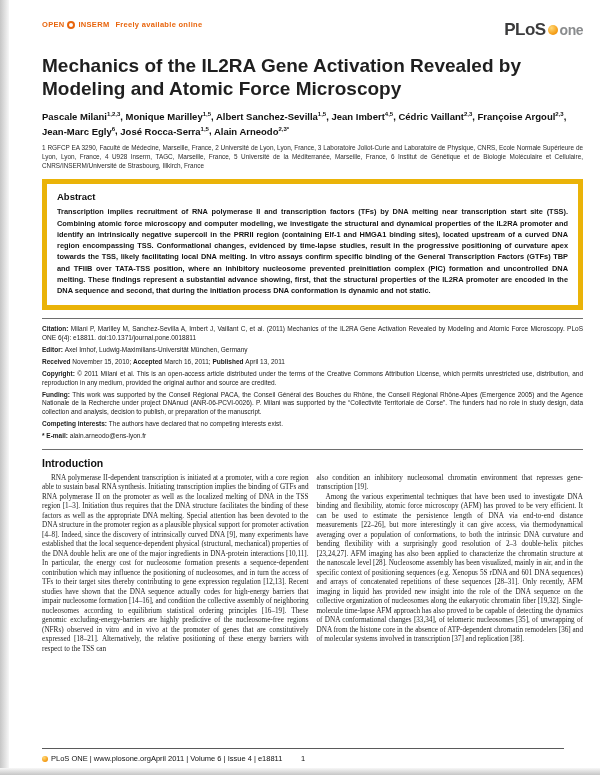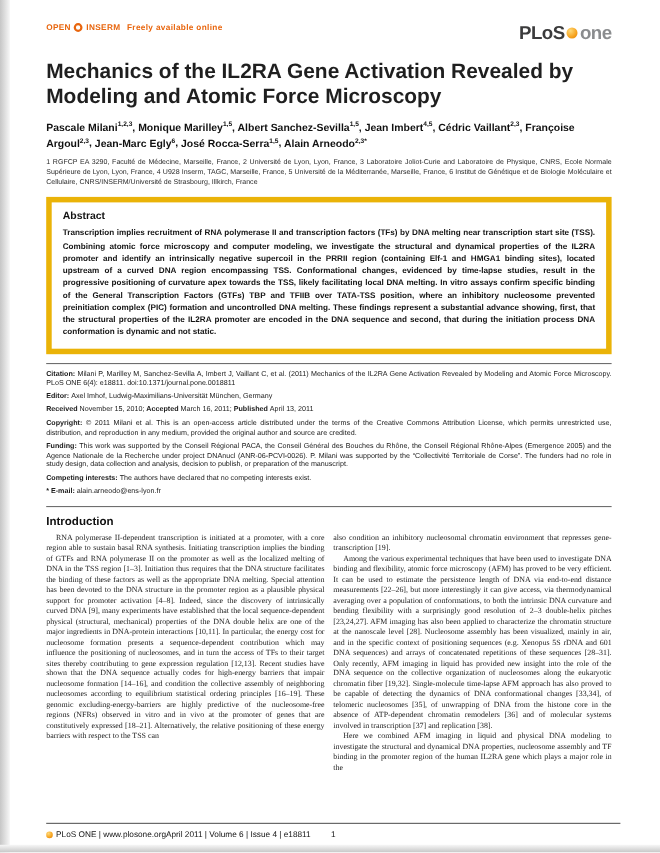--- a/index.html
+++ b/index.html
@@ -1,29 +1,29 @@
 <!DOCTYPE html>
 <html style="--accent-orange: #E8650D; --logo-yellow: #F6A21D;"><head>
 <meta charset="utf-8">
 <style>
   *{margin:0;padding:0;box-sizing:border-box}
   html,body{width:600px;height:775px}
   body{font-family:"Liberation Sans",sans-serif;background:#fff;color:#1a1a1a}
   .page{position:relative;width:600px;height:775px;background:#fff;overflow:hidden}
   .edge-left{position:absolute;left:0;top:0;width:9px;height:100%;background:linear-gradient(to right,#c6c6c6,#f7f7f7);z-index:5}
   .edge-bottom{position:absolute;left:0;bottom:0;width:100%;height:7px;background:linear-gradient(to top,#c6c6c6,#f7f7f7);z-index:5}
-  .content{padding:20px 44px 0 42px}
+  .content{padding:20px 17px 0 42px}
   .topbar{display:flex;justify-content:space-between;align-items:flex-start}
   .oa-badge{display:flex;align-items:center;gap:3px;color:var(--accent-orange,#e8650d);font-weight:bold;font-size:7.5px;letter-spacing:.3px}
   .oa-icon{width:8px;height:8px;border:2px solid var(--accent-orange,#e8650d);border-radius:50%;display:inline-block}
   .oa-freely{margin-left:3px}
   .logo{display:flex;align-items:baseline}
   .logo-plos{font-size:17px;font-weight:bold;color:#3b3b3c;letter-spacing:-.5px}
   .logo-ball{width:10px;height:10px;border-radius:50%;background:radial-gradient(circle at 35% 30%,#ffd978,#f6a21d 60%,#e07c00);align-self:center;margin:0 2px;display:inline-block}
-  .logo-one{font-size:17px;color:#8a8c8e;font-weight:bold;letter-spacing:-.5px}
+  .logo-one{font-size:14px;color:#8a8c8e;font-weight:bold;letter-spacing:-.5px}
   .title{margin-top:15px;font-size:19px;line-height:1.2;font-weight:bold;color:#1f1f1f;max-width:530px}
   .authors{margin-top:9px;font-size:9.5px;font-weight:bold;line-height:1.55;color:#101010;max-width:530px}
   .authors sup{font-size:6px}
   .affiliations{margin-top:5px;font-size:6.4px;line-height:1.35;color:#2b2b2b;text-align:justify}
   .abstract-box{margin-top:9px;border:5px solid #eab308;padding:7px 10px 9px;background:#fff}
   .abstract-head{font-size:9.5px;font-weight:bold;margin-bottom:4px;color:#111}
   .abstract-text{font-size:7.4px;font-weight:bold;line-height:1.52;text-align:justify;color:#151515}
   .rule{border-top:1px solid #6e6e6e;margin-top:8px}
   .metadata{margin-top:6px}
   .meta{font-size:6.5px;line-height:1.32;text-align:justify;margin-bottom:3.5px;color:#202020}
@@ -92,21 +92,20 @@
       <div class="col">
         <h3 class="section-head">Introduction</h3>
         <div>
             <p class="bp ind">RNA polymerase II-dependent transcription is initiated at a promoter, with a core region able to sustain basal RNA synthesis. Initiating transcription implies the binding of GTFs and RNA polymerase II on the promoter as well as the localized melting of DNA in the TSS region [1–3]. Initiation thus requires that the DNA structure facilitates the binding of these factors as well as the appropriate DNA melting. Special attention has been devoted to the DNA structure in the promoter region as a plausible physical support for promoter activation [4–8]. Indeed, since the discovery of intrinsically curved DNA [9], many experiments have established that the local sequence-dependent physical (structural, mechanical) properties of the DNA double helix are one of the major ingredients in DNA-protein interactions [10,11]. In particular, the energy cost for nucleosome formation presents a sequence-dependent contribution which may influence the positioning of nucleosomes, and in turn the access of TFs to their target sites thereby contributing to gene expression regulation [12,13]. Recent studies have shown that the DNA sequence actually codes for high-energy barriers that impair nucleosome formation [14–16], and condition the collective assembly of neighboring nucleosomes according to equilibrium statistical ordering principles [16–19]. These genomic excluding-energy-barriers are highly predictive of the nucleosome-free regions (NFRs) observed in vitro and in vivo at the promoter of genes that are constitutively expressed [18–21]. Alternatively, the relative positioning of these energy barriers with respect to the TSS can</p>
           </div>
       </div>
       <div class="col col-right">
         <div>
             <p class="bp">also condition an inhibitory nucleosomal chromatin environment that represses gene-transcription [19].</p>
             <p class="bp ind">Among the various experimental techniques that have been used to investigate DNA binding and flexibility, atomic force microscopy (AFM) has proved to be very efficient. It can be used to estimate the persistence length of DNA via end-to-end distance measurements [22–26], but more interestingly it can give access, via thermodynamical averaging over a population of conformations, to both the intrinsic DNA curvature and bending flexibility with a surprisingly good resolution of 2–3 double-helix pitches [23,24,27]. AFM imaging has also been applied to characterize the chromatin structure at the nanoscale level [28]. Nucleosome assembly has been visualized, mainly in air, and in the specific context of positioning sequences (e.g. Xenopus 5S rDNA and 601 DNA sequences) and arrays of concatenated repetitions of these sequences [28–31]. Only recently, AFM imaging in liquid has provided new insight into the role of the DNA sequence on the collective organization of nucleosomes along the eukaryotic chromatin fiber [19,32]. Single-molecule time-lapse AFM approach has also proved to be capable of detecting the dynamics of DNA conformational changes [33,34], of telomeric nucleosomes [35], of unwrapping of DNA from the histone core in the absence of ATP-dependent chromatin remodelers [36] and of molecular systems involved in transcription [37] and replication [38].</p>
-            <p class="bp ind">Here we combined AFM imaging in liquid and physical DNA modeling to investigate the structural and dynamical DNA properties, nucleosome assembly and TF binding in the promoter region of the human IL2RA gene which plays a major role in the</p>
           </div>
       </div>
     </main>
 
   </div>
 
   <footer class="footer">
     <div class="footer-rule"></div>
     <div class="footer-row">
       <span><span class="footer-dot"></span><span>PLoS ONE | www.plosone.org</span></span>

